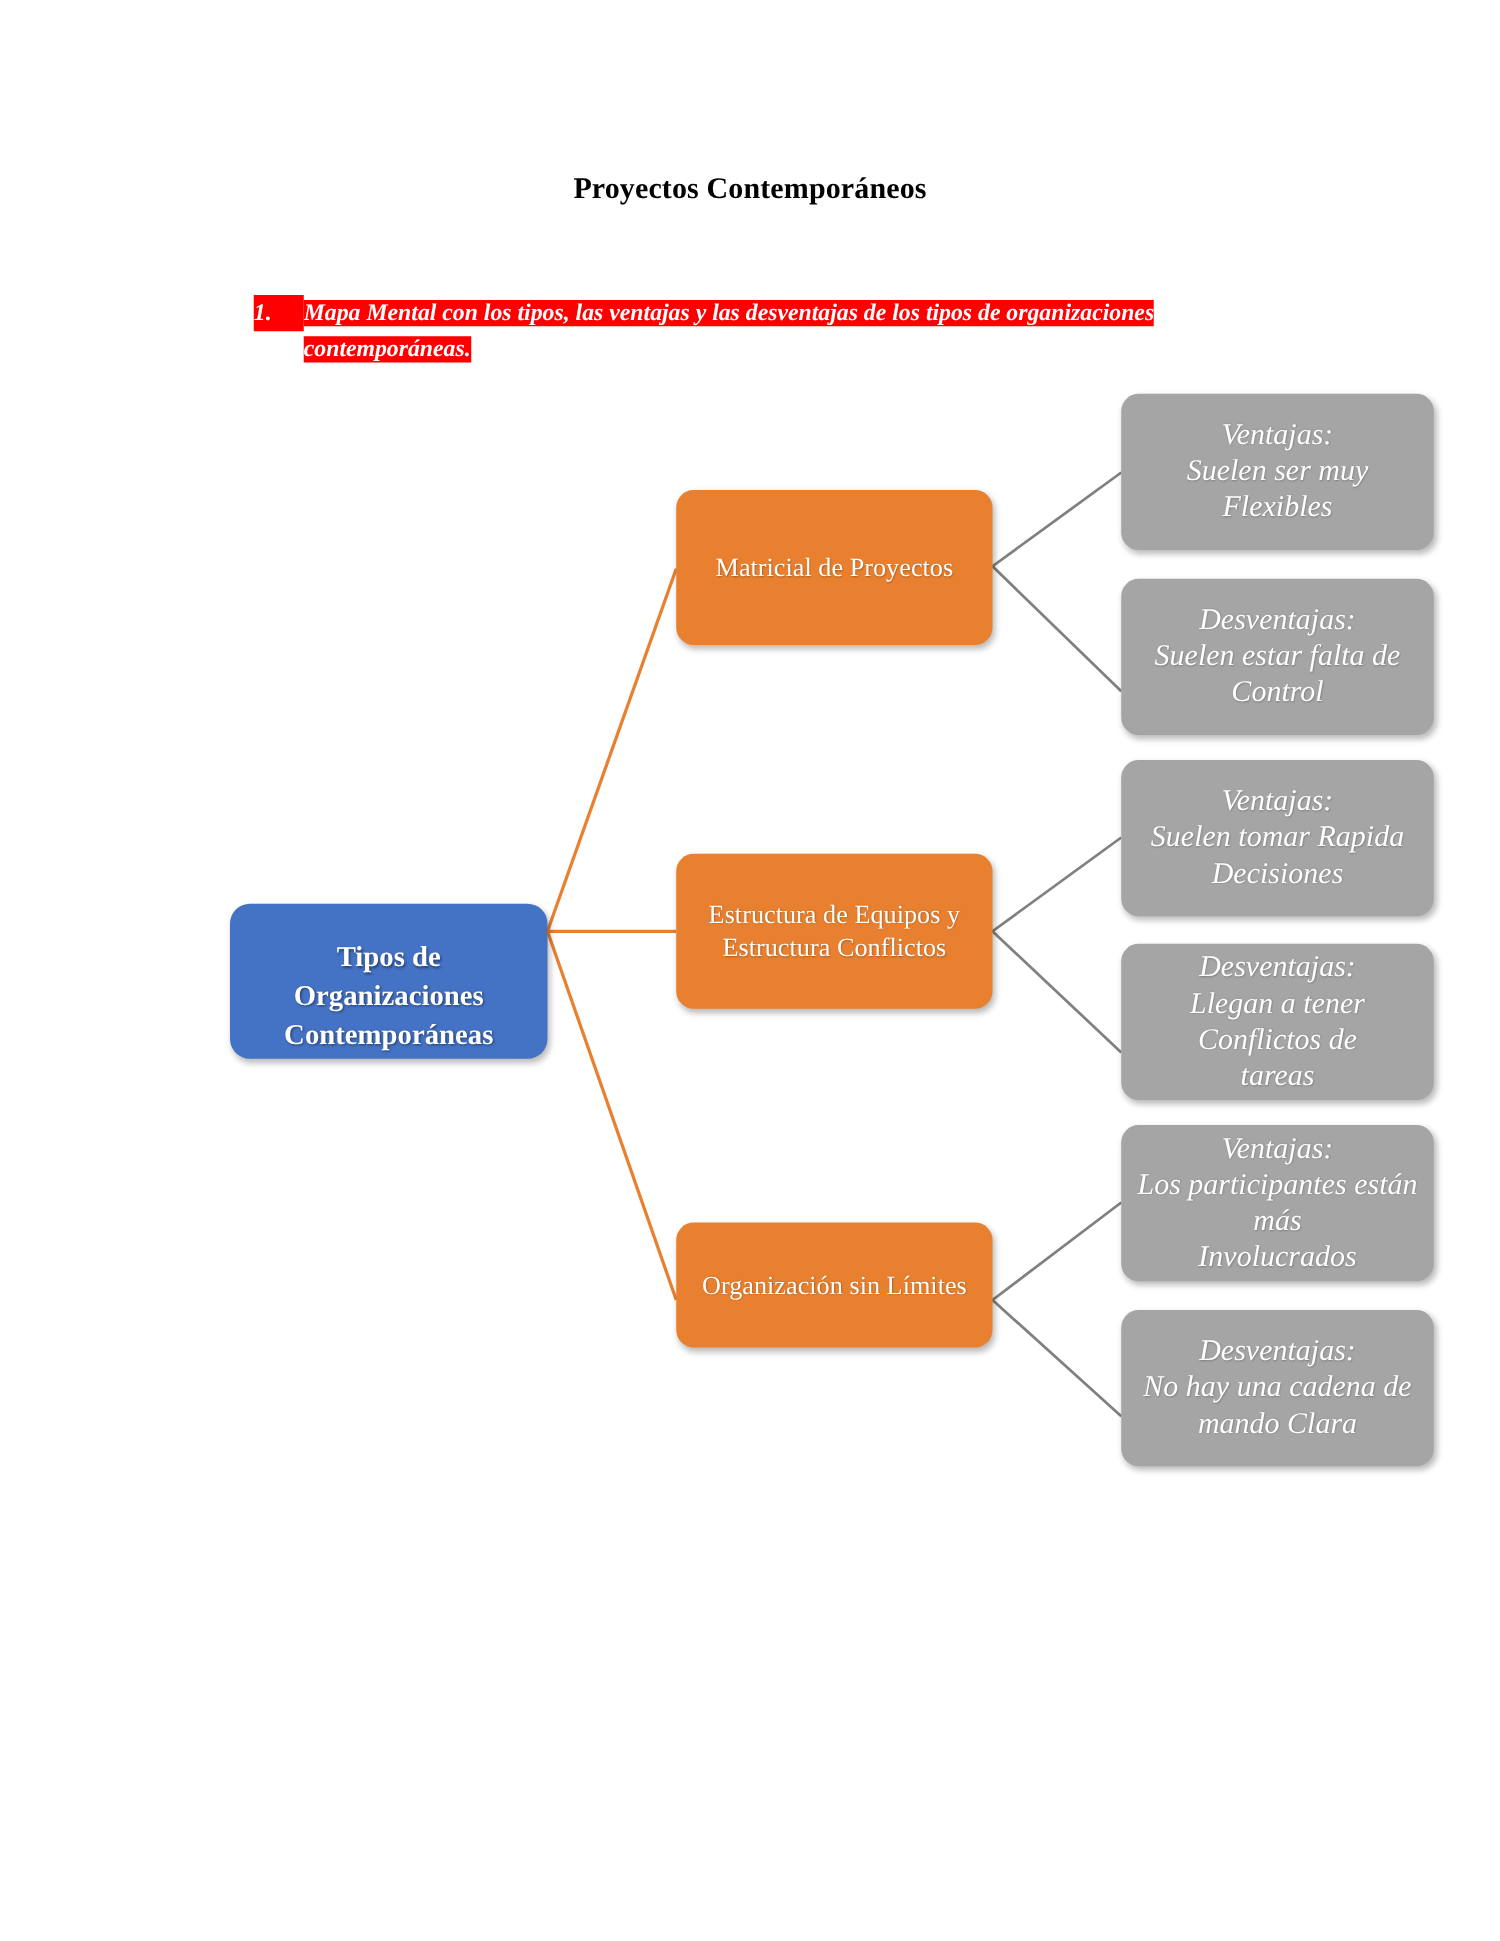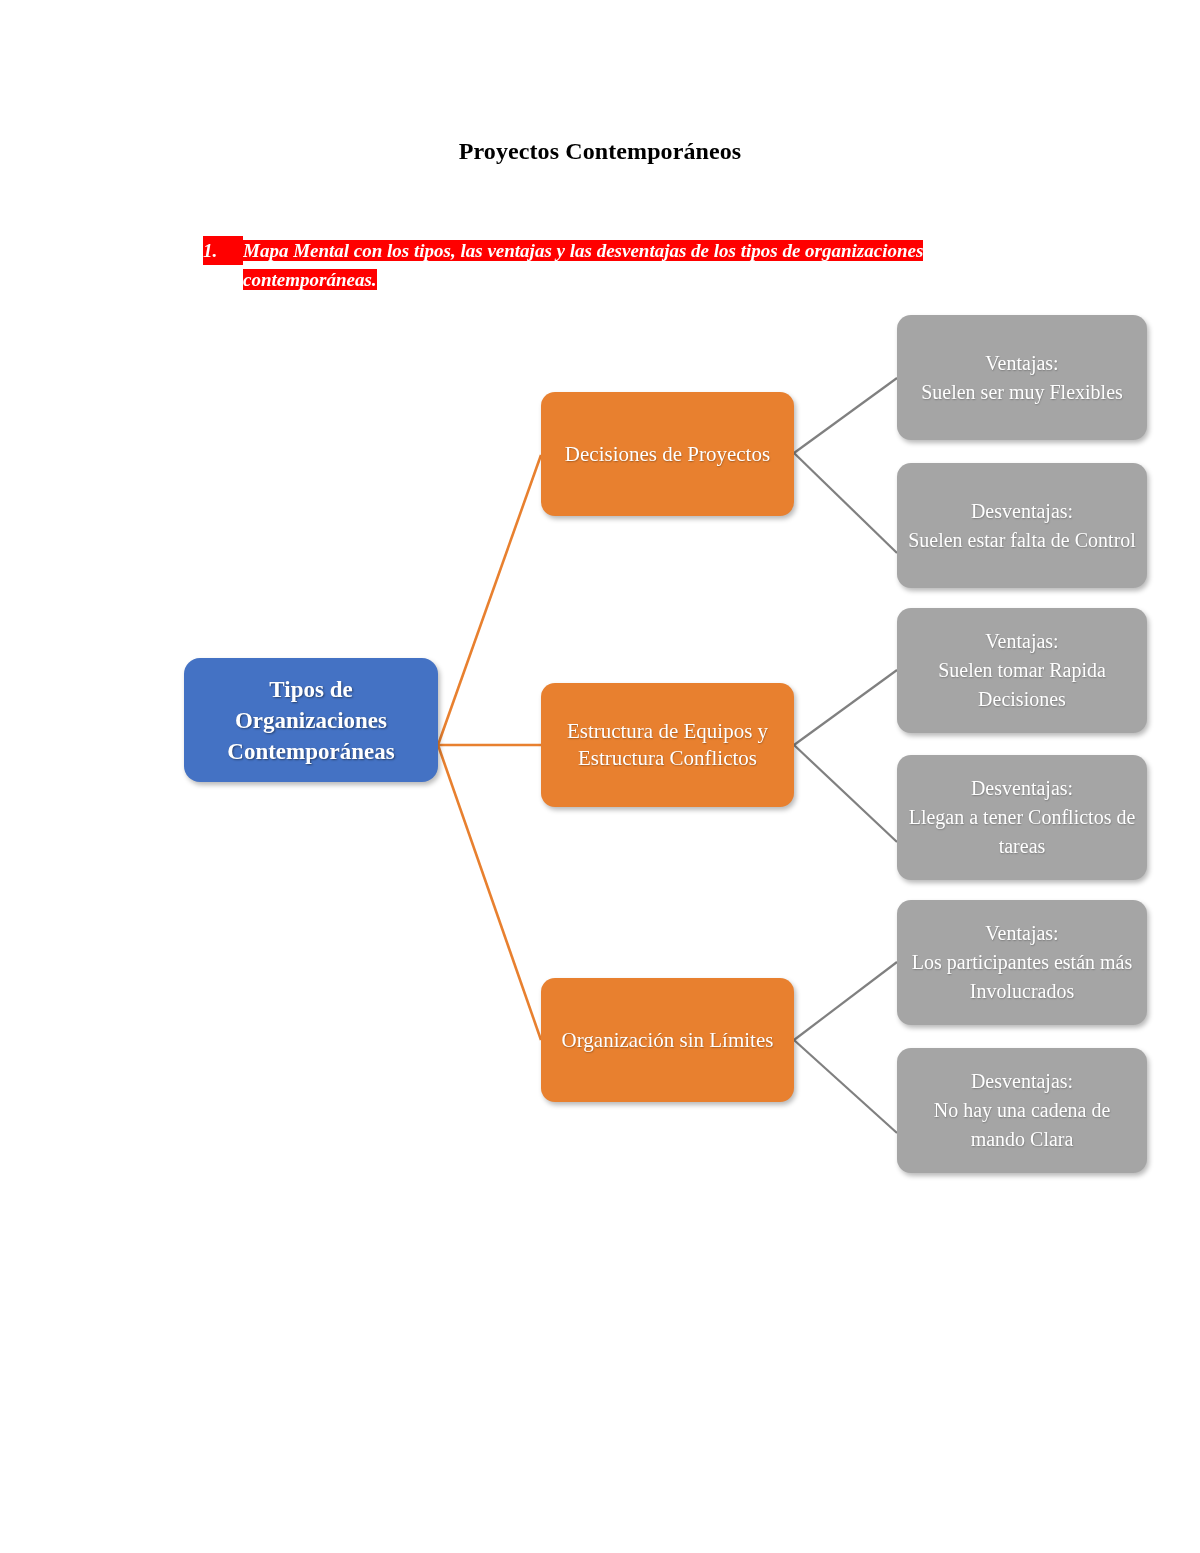--- a/index.html
+++ b/index.html
@@ -108,24 +108,25 @@
   }
   .node-branch {
     background: #E8802F;
     font-size: 21px;
     font-weight: normal;
     line-height: 27px;
     text-shadow: 0.5px 0.5px 1.5px rgba(0,0,0,0.30);
   }
   .node-leaf {
     background: #A5A5A5;
-    font-size: 20px;
+    font-size: 24px;
     font-weight: normal;
     line-height: 29px;
     text-shadow: 0.5px 0.5px 1.5px rgba(0,0,0,0.25);
+    font-style: italic;
   }
   .node-leaf .label {
     white-space: pre-line;
     width: 112%;
   }
 </style>
 </head>
 <body>
 
 <div class="page">
@@ -148,36 +149,36 @@
       <line x1="794" y1="453" x2="897" y2="378" stroke="#808080" stroke-width="2.2"></line>
       <line x1="794" y1="453" x2="897" y2="553" stroke="#808080" stroke-width="2.2"></line>
 
       <line x1="794" y1="745" x2="897" y2="670" stroke="#808080" stroke-width="2.2"></line>
       <line x1="794" y1="745" x2="897" y2="842" stroke="#808080" stroke-width="2.2"></line>
 
       <line x1="794" y1="1040" x2="897" y2="962" stroke="#808080" stroke-width="2.2"></line>
       <line x1="794" y1="1040" x2="897" y2="1133" stroke="#808080" stroke-width="2.2"></line>
     </svg>
 
-    <div class="node node-root" style="left:184px; top:658px; width:254px; height:124px;">
+    <div class="node node-root" style="left:184px; top:723px; width:254px; height:124px;align-items:flex-end;">
       <span class="label">Tipos de
 Organizaciones
 Contemporáneas</span>
     </div>
 
     <div class="node node-branch" style="left:541px; top:392px; width:253px; height:124px;">
-      <span class="label">Decisiones de Proyectos</span>
+      <span class="label">Matricial de Proyectos</span>
     </div>
 
     <div class="node node-branch" style="left:541px; top:683px; width:253px; height:124px;">
       <span class="label">Estructura de Equipos y
 Estructura Conflictos</span>
     </div>
 
-    <div class="node node-branch" style="left:541px; top:978px; width:253px; height:124px;">
+    <div class="node node-branch" style="left:541px; top:978px; width:253px; height:100px;">
       <span class="label">Organización sin Límites</span>
     </div>
 
     <div class="node node-leaf" style="left:897px; top:315px; width:250px; height:125px;">
       <span class="label">Ventajas:
 Suelen ser muy Flexibles</span>
     </div>
 
     <div class="node node-leaf" style="left:897px; top:463px; width:250px; height:125px;">
       <span class="label">Desventajas:

